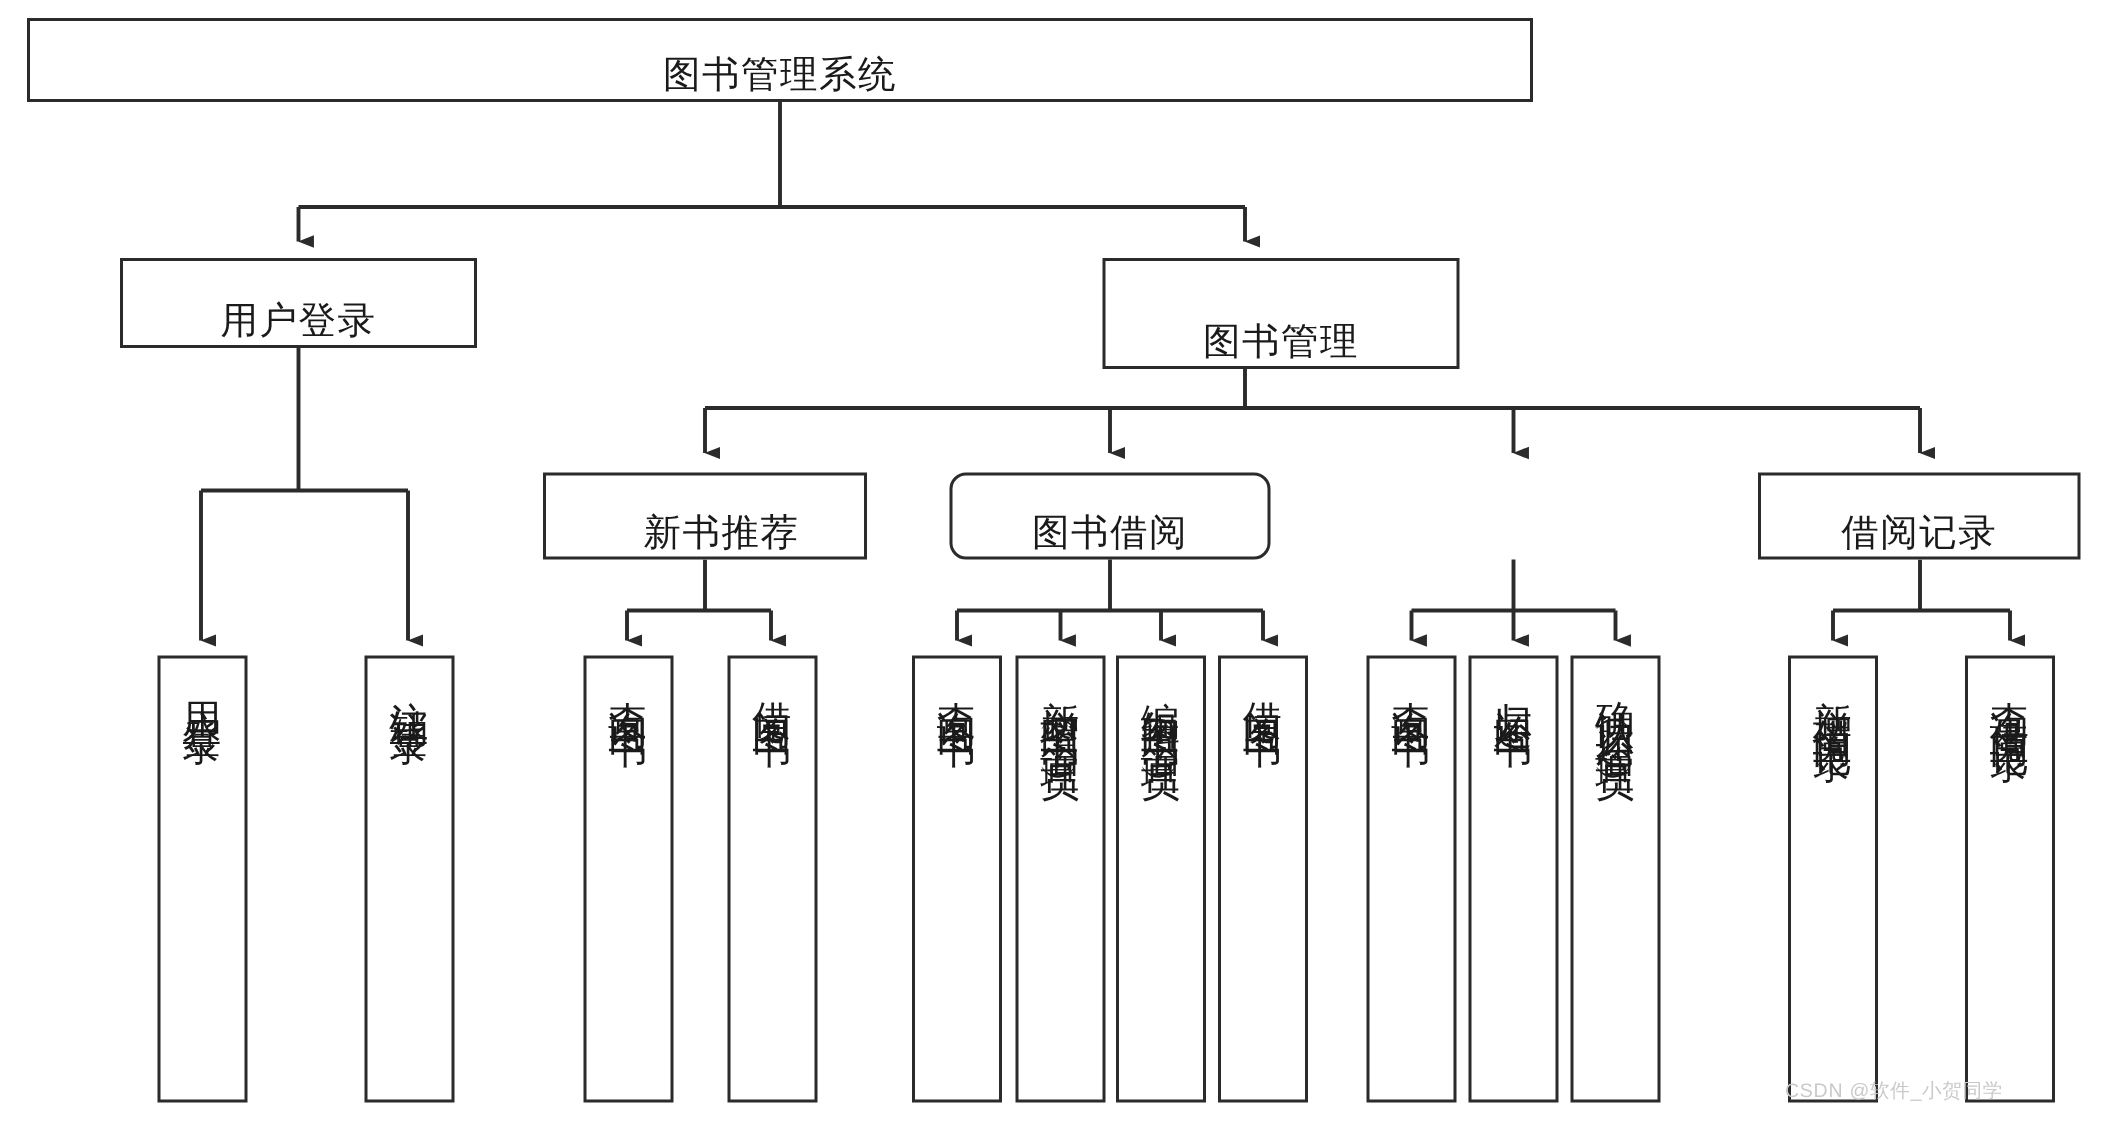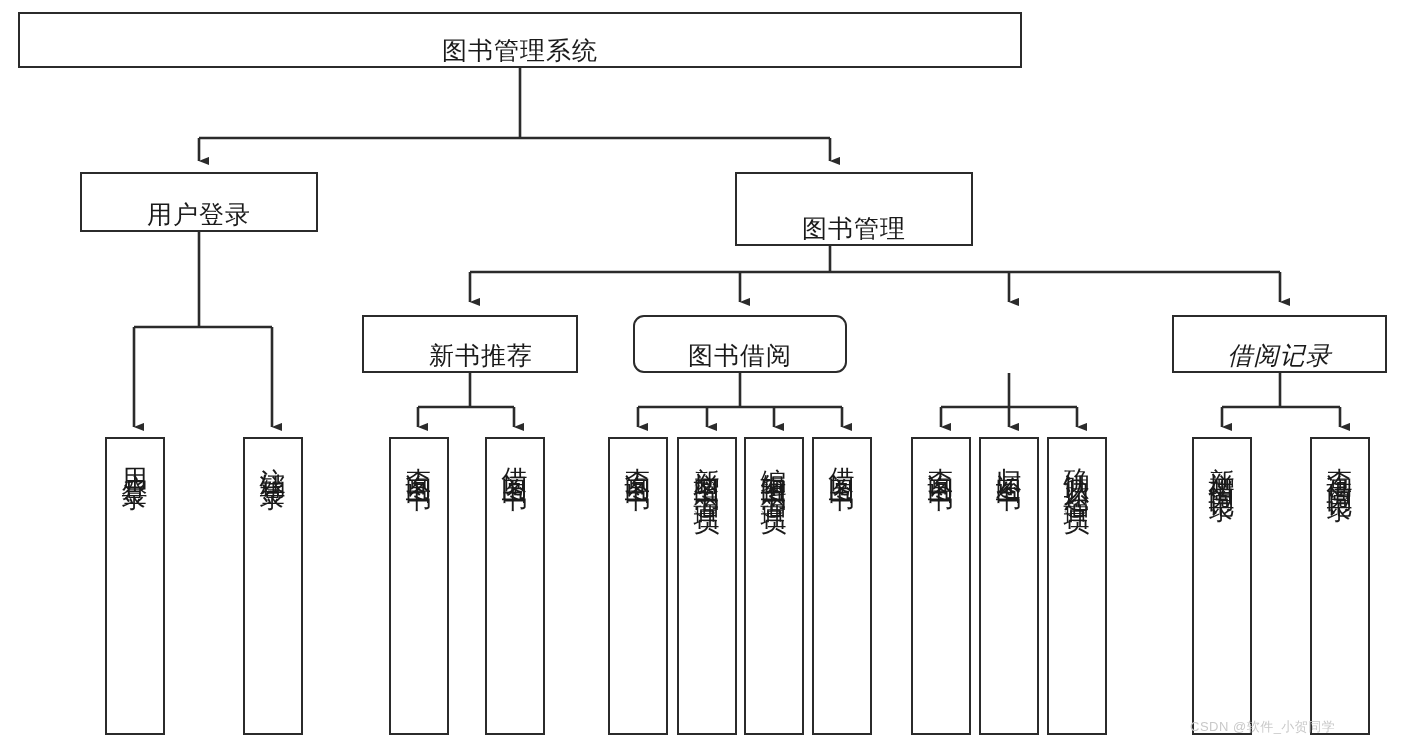--- a/index.html
+++ b/index.html
@@ -135,21 +135,21 @@
 
   <div class="node horiz" style="left:362px; top:315px; width:216px; height:58px;padding-left:22px;">
     <span class="lbl">新书推荐</span>
   </div>
 
   <div class="node horiz" style="left:633px; top:315px; width:214px; height:58px;border-radius:11px;">
     <span class="lbl">图书借阅</span>
   </div>
 
 
-  <div class="node horiz" style="left:1172px; top:315px; width:215px; height:58px;font-style:italic;">
+  <div class="node horiz" style="left:1172px; top:315px; width:215px; height:58px;">
     <span class="lbl">借阅记录</span>
   </div>
 
   <div class="node vert" style="left:105px; top:437px; width:60px; height:298px;">
     <span class="lbl">用户登录</span>
   </div>
 
   <div class="node vert" style="left:243px; top:437px; width:60px; height:298px;">
     <span class="lbl">注销登录</span>
   </div>

